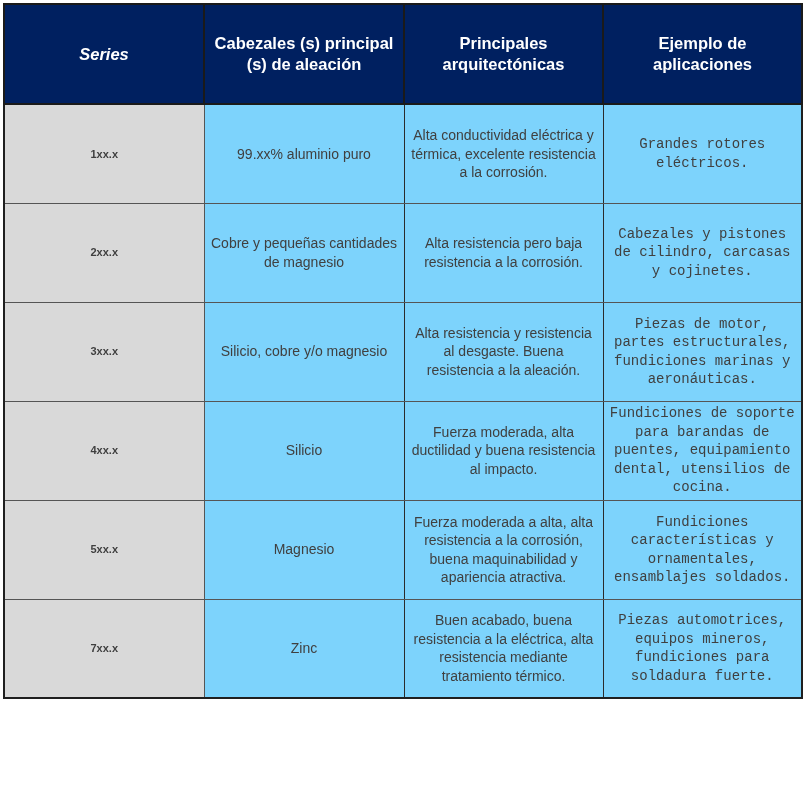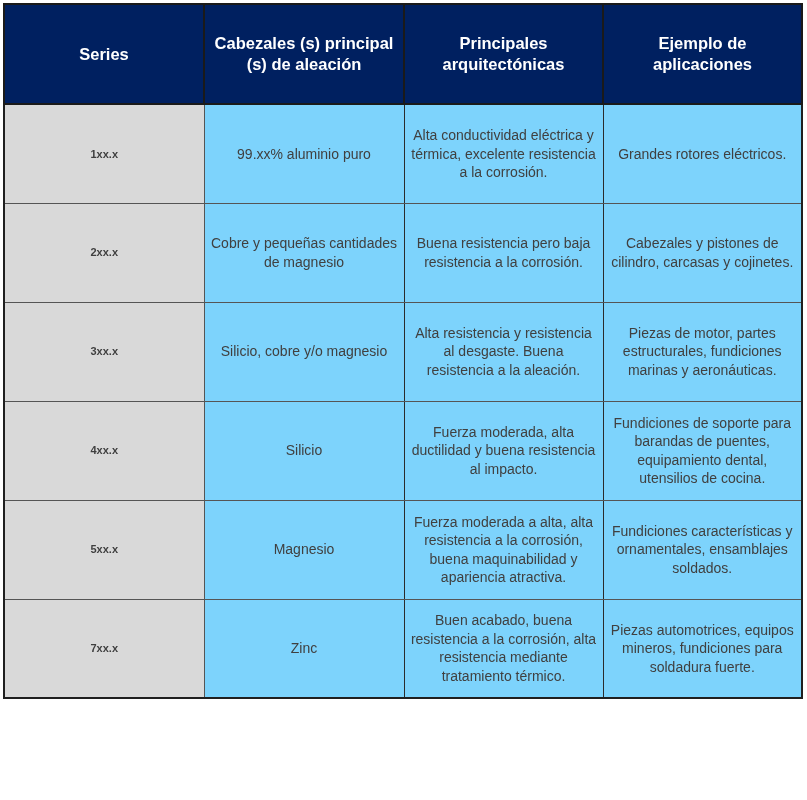--- a/index.html
+++ b/index.html
@@ -36,41 +36,42 @@
       background: #002060;
       color: #ffffff;
       font-weight: bold;
       font-size: 16.5px;
       line-height: 21px;
       height: 100px;
       border-color: #1a1a1a;
     }
     thead th.first {
       border-left-width: 2px;
+      font-style: italic;
     }
     tbody tr {
       height: 99px;
     }
     tbody td {
       color: #404040;
       font-size: 14px;
       line-height: 18.5px;
       background: #7dd3fc;
       border-color: #555555;
       border-width: 1.5px;
     }
     tbody td.series {
       background: #d9d9d9;
       font-weight: bold;
       color: #3f3f3f;
       font-size: 11px;
       margin-top: 36px;
     }
     tbody td.edge-l { border-left: 2.5px solid #1f1f1f; }
-    tbody td.edge-r { border-right: 2.5px solid #1f1f1f; }
+    tbody td.edge-r { border-right: 2.5px solid #1f1f1f; font-family: Liberation Mono, monospace; }
     tbody tr:last-child td { border-bottom: 2.5px solid #1f1f1f; }
     tbody td.col2, tbody td.col3 { border-left-color: #2b2b2b; border-right-color: #2b2b2b; }
   </style>
 </head>
 <body>
 
 <div class="wrap">
   <table>
     <colgroup>
       <col class="c1">
@@ -89,21 +90,21 @@
     <tbody>
       <tr>
         <td class="series edge-l">1xx.x</td>
         <td class="col2">99.xx% aluminio puro</td>
         <td class="col3">Alta conductividad eléctrica y térmica, excelente resistencia a la corrosión.</td>
         <td class="edge-r">Grandes rotores eléctricos.</td>
       </tr>
       <tr>
         <td class="series edge-l">2xx.x</td>
         <td class="col2">Cobre y pequeñas cantidades de magnesio</td>
-        <td class="col3">Buena resistencia pero baja resistencia a la corrosión.</td>
+        <td class="col3">Alta resistencia pero baja resistencia a la corrosión.</td>
         <td class="edge-r">Cabezales y pistones de cilindro, carcasas y cojinetes.</td>
       </tr>
       <tr>
         <td class="series edge-l">3xx.x</td>
         <td class="col2">Silicio, cobre y/o magnesio</td>
         <td class="col3">Alta resistencia y resistencia al desgaste.  Buena resistencia a la aleación.</td>
         <td class="edge-r">Piezas de motor, partes estructurales, fundiciones marinas y aeronáuticas.</td>
       </tr>
       <tr>
         <td class="series edge-l">4xx.x</td>
@@ -113,18 +114,18 @@
       </tr>
       <tr>
         <td class="series edge-l">5xx.x</td>
         <td class="col2">Magnesio</td>
         <td class="col3">Fuerza moderada a alta, alta resistencia a la corrosión, buena maquinabilidad y apariencia atractiva.</td>
         <td class="edge-r">Fundiciones características y ornamentales, ensamblajes soldados.</td>
       </tr>
       <tr>
         <td class="series edge-l">7xx.x</td>
         <td class="col2">Zinc</td>
-        <td class="col3">Buen acabado, buena resistencia a la corrosión, alta resistencia mediante tratamiento térmico.</td>
+        <td class="col3">Buen acabado, buena resistencia a la eléctrica, alta resistencia mediante tratamiento térmico.</td>
         <td class="edge-r">Piezas automotrices, equipos mineros, fundiciones para soldadura fuerte.</td>
       </tr>
     </tbody>
   </table>
 </div>
 
 </body></html>

